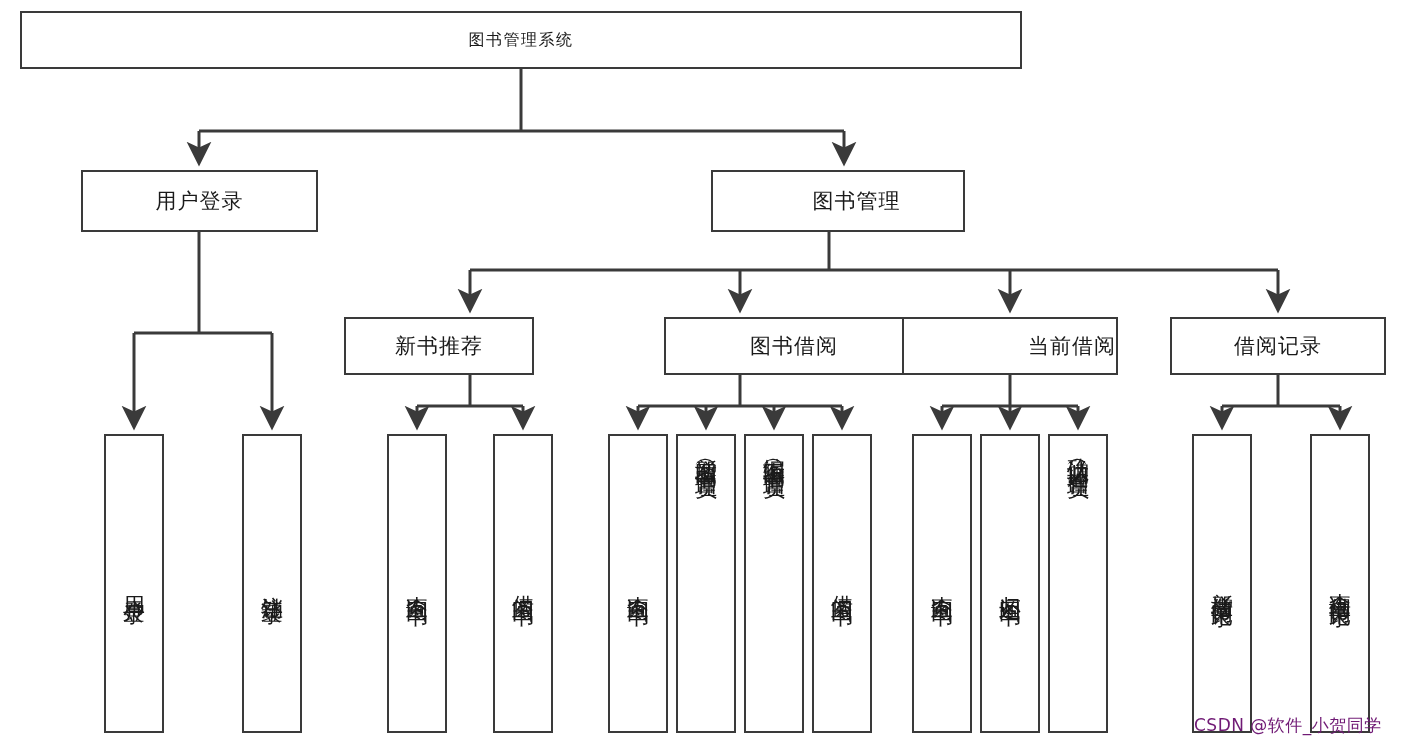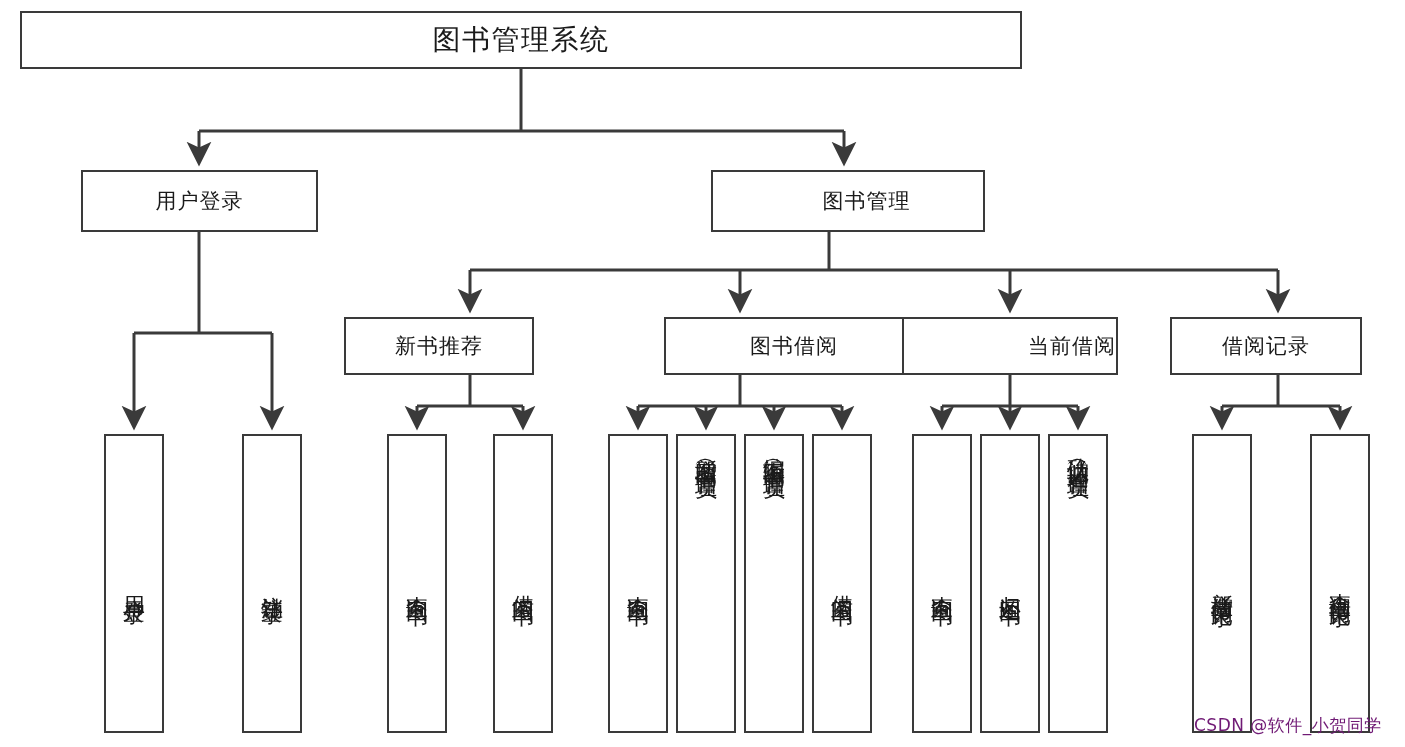--- a/index.html
+++ b/index.html
@@ -39,21 +39,21 @@
     display: block;
     line-height: 1.18;
     white-space: nowrap;
   }
   
   .node.horiz .label {
     font-size: 21px;
     letter-spacing: 1px;
   }
   .node.root .label {
-    font-size: 28px;
+    font-size: 16px;
     letter-spacing: 1.5px;
   }
   
   .node.vert {
     align-items: center;
     justify-content: center;
   }
   .node.vert .label {
     writing-mode: vertical-rl;
     text-orientation: upright;
@@ -132,34 +132,34 @@
     </g>
   </svg>
 
   <div class="node horiz root" style="left:20px; top:11px; width:1002px; height:58px;">
     <span class="label">图书管理系统</span>
   </div>
 
   <div class="node horiz" style="left:81px; top:170px; width:237px; height:62px;">
     <span class="label">用户登录</span>
   </div>
-  <div class="node horiz" style="left:711px; top:170px; width:274px; height:62px;padding-left:37px;">
+  <div class="node horiz" style="left:711px; top:170px; width:254px; height:62px;padding-left:37px;">
     <span class="label">图书管理</span>
   </div>
 
   <div class="node horiz" style="left:344px; top:317px; width:190px; height:58px;">
     <span class="label">新书推荐</span>
   </div>
   <div class="node horiz" style="left:632px; top:317px; width:260px; height:58px;margin-left:32px;">
     <span class="label">图书借阅</span>
   </div>
   <div class="node horiz" style="left:902px; top:317px; width:216px; height:58px;justify-content:flex-end;">
     <span class="label">当前借阅</span>
   </div>
-  <div class="node horiz" style="left:1170px; top:317px; width:192px; height:58px;">
+  <div class="node horiz" style="left:1170px; top:317px; width:216px; height:58px;">
     <span class="label">借阅记录</span>
   </div>
 
   <div class="node vert" style="left:104px; top:434px; width:60px; height:299px;">
     <span class="label">用户登录</span>
   </div>
   <div class="node vert" style="left:242px; top:434px; width:60px; height:299px;">
     <span class="label">注销登录</span>
   </div>
 

